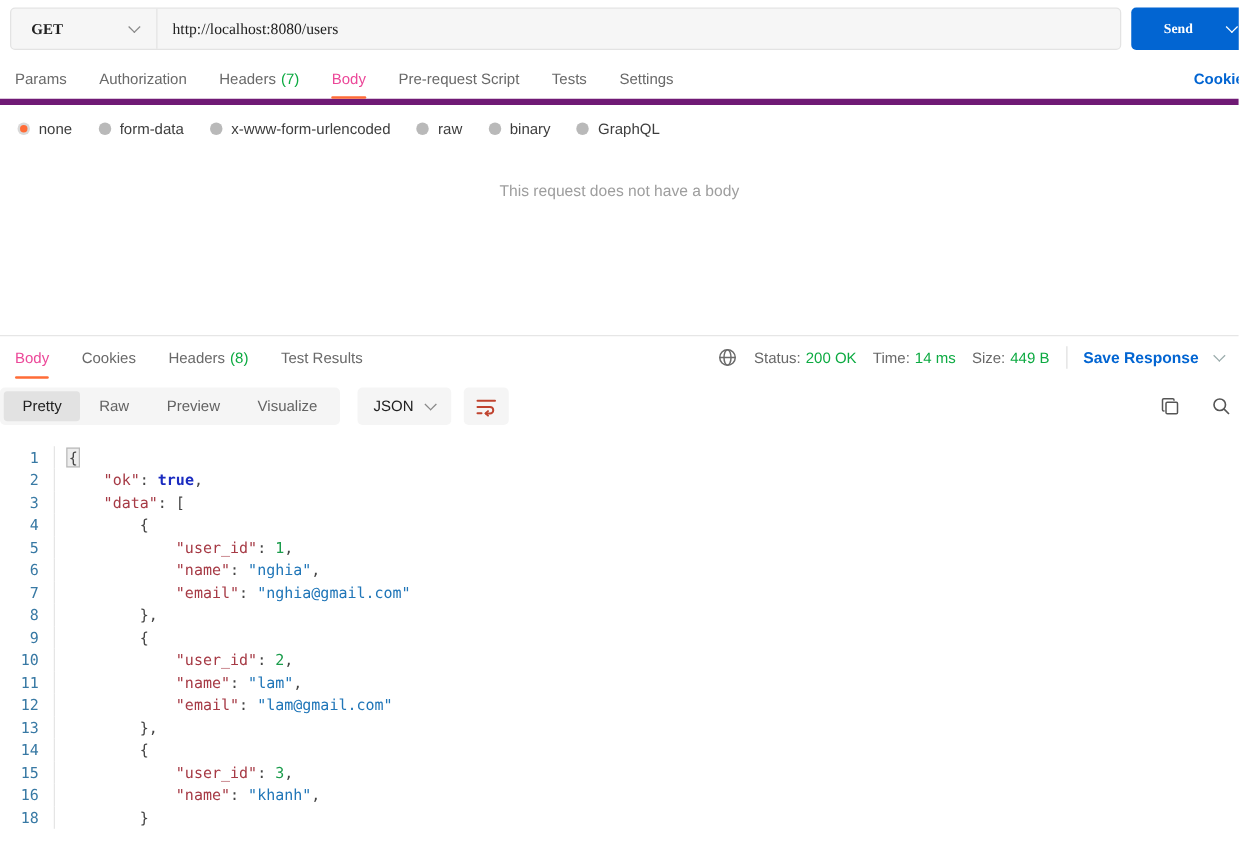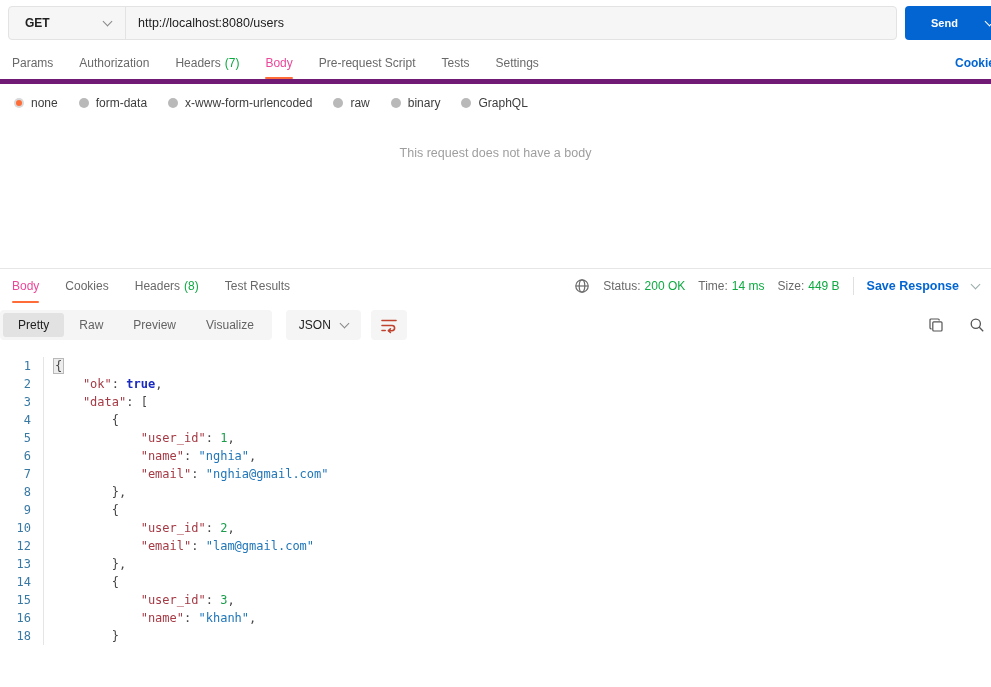--- a/index.html
+++ b/index.html
@@ -1,20 +1,20 @@
 <!DOCTYPE html>
 <html><head>
 <meta charset="utf-8">
 <style>
   * { box-sizing: border-box; margin: 0; padding: 0; }
   html,body { width:991px; height:687px; overflow:hidden; background:#fff;
     font-family:"Liberation Sans", sans-serif; font-size:12px; color:#212121; }
 
   
-  .url-row { display:flex; align-items:center; padding:6px 0 6px 8px; }
+  .url-row { display:flex; align-items:center; padding:6px 0 6px 8px;font-family:Liberation Serif, serif; }
   .url-group { width:889px; height:34px; display:flex; align-items:stretch;
     background:#f6f6f6; border:1px solid #e3e3e3; border-radius:4px; flex:none; }
   .method { width:117px; display:flex; align-items:center; justify-content:space-between;
     padding:0 14px 0 16px; border-right:1px solid #e3e3e3; font-weight:600; cursor:pointer; }
   .chev { width:7px; height:7px; border-right:1.4px solid #888; border-bottom:1.4px solid #888;
     transform:rotate(45deg); margin-top:-3px; display:inline-block; }
   .url-text { display:flex; align-items:center; padding-left:12px; font-size:12.5px; color:#212121; flex:1; }
   .send-btn { margin-left:8px; width:110px; height:34px; flex:none; background:#0265d2;
     border-radius:4px; color:#fff; display:flex; align-items:center; cursor:pointer; }
   .send-label { font-weight:600; font-size:11px; margin-left:26px; }
@@ -260,20 +260,24 @@
     </div>
     <div class="cline">
       <span class="gutter">9</span>
       <span class="src"><span class="indent"></span><span class="indent"></span><span class="t-punc">{</span></span>
     </div>
     <div class="cline">
       <span class="gutter">10</span>
       <span class="src"><span class="indent"></span><span class="indent"></span><span class="indent"></span><span class="t-key">"user_id"</span><span class="t-punc">: </span><span class="t-num">2</span><span class="t-punc">,</span></span>
     </div>
     <div class="cline">
+      <span class="gutter">11</span>
+      <span class="src"><span class="indent"></span><span class="indent"></span><span class="indent"></span><span class="t-key">"name"</span><span class="t-punc">: </span><span class="t-str">"lam"</span><span class="t-punc">,</span></span>
+    </div>
+    <div class="cline">
       <span class="gutter">12</span>
       <span class="src"><span class="indent"></span><span class="indent"></span><span class="indent"></span><span class="t-key">"email"</span><span class="t-punc">: </span><span class="t-str">"lam@gmail.com"</span></span>
     </div>
     <div class="cline">
       <span class="gutter">13</span>
       <span class="src"><span class="indent"></span><span class="indent"></span><span class="t-punc">},</span></span>
     </div>
     <div class="cline">
       <span class="gutter">14</span>
       <span class="src"><span class="indent"></span><span class="indent"></span><span class="t-punc">{</span></span>

